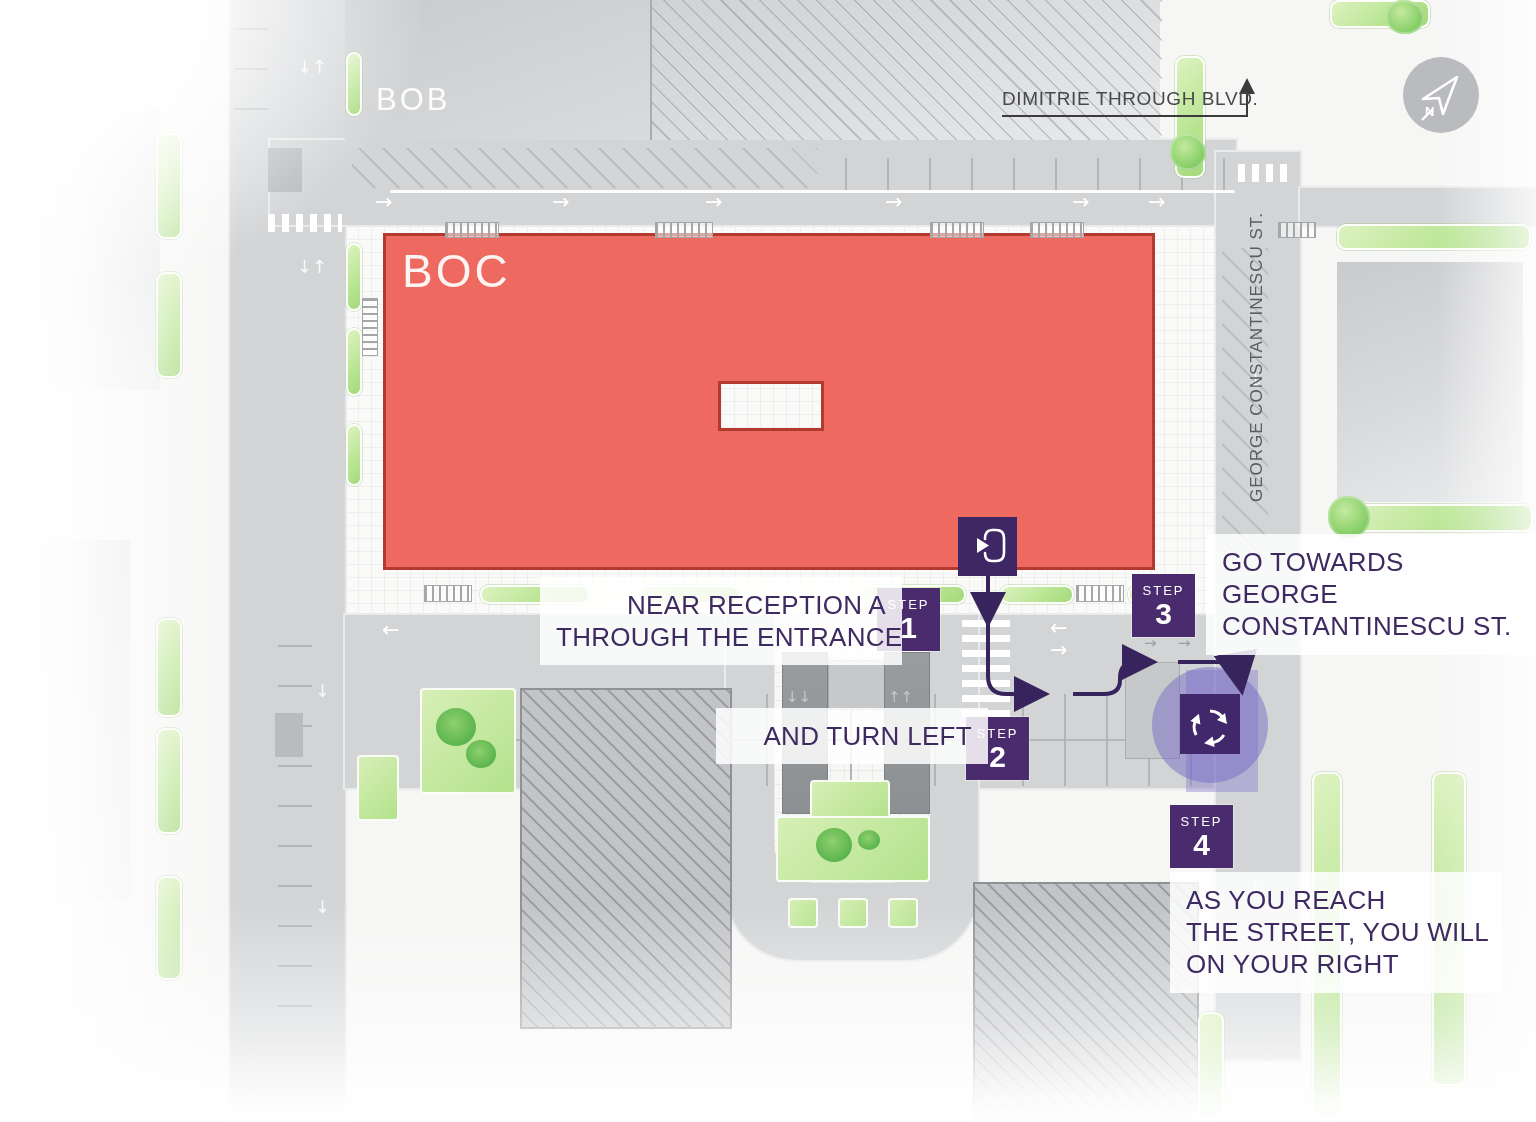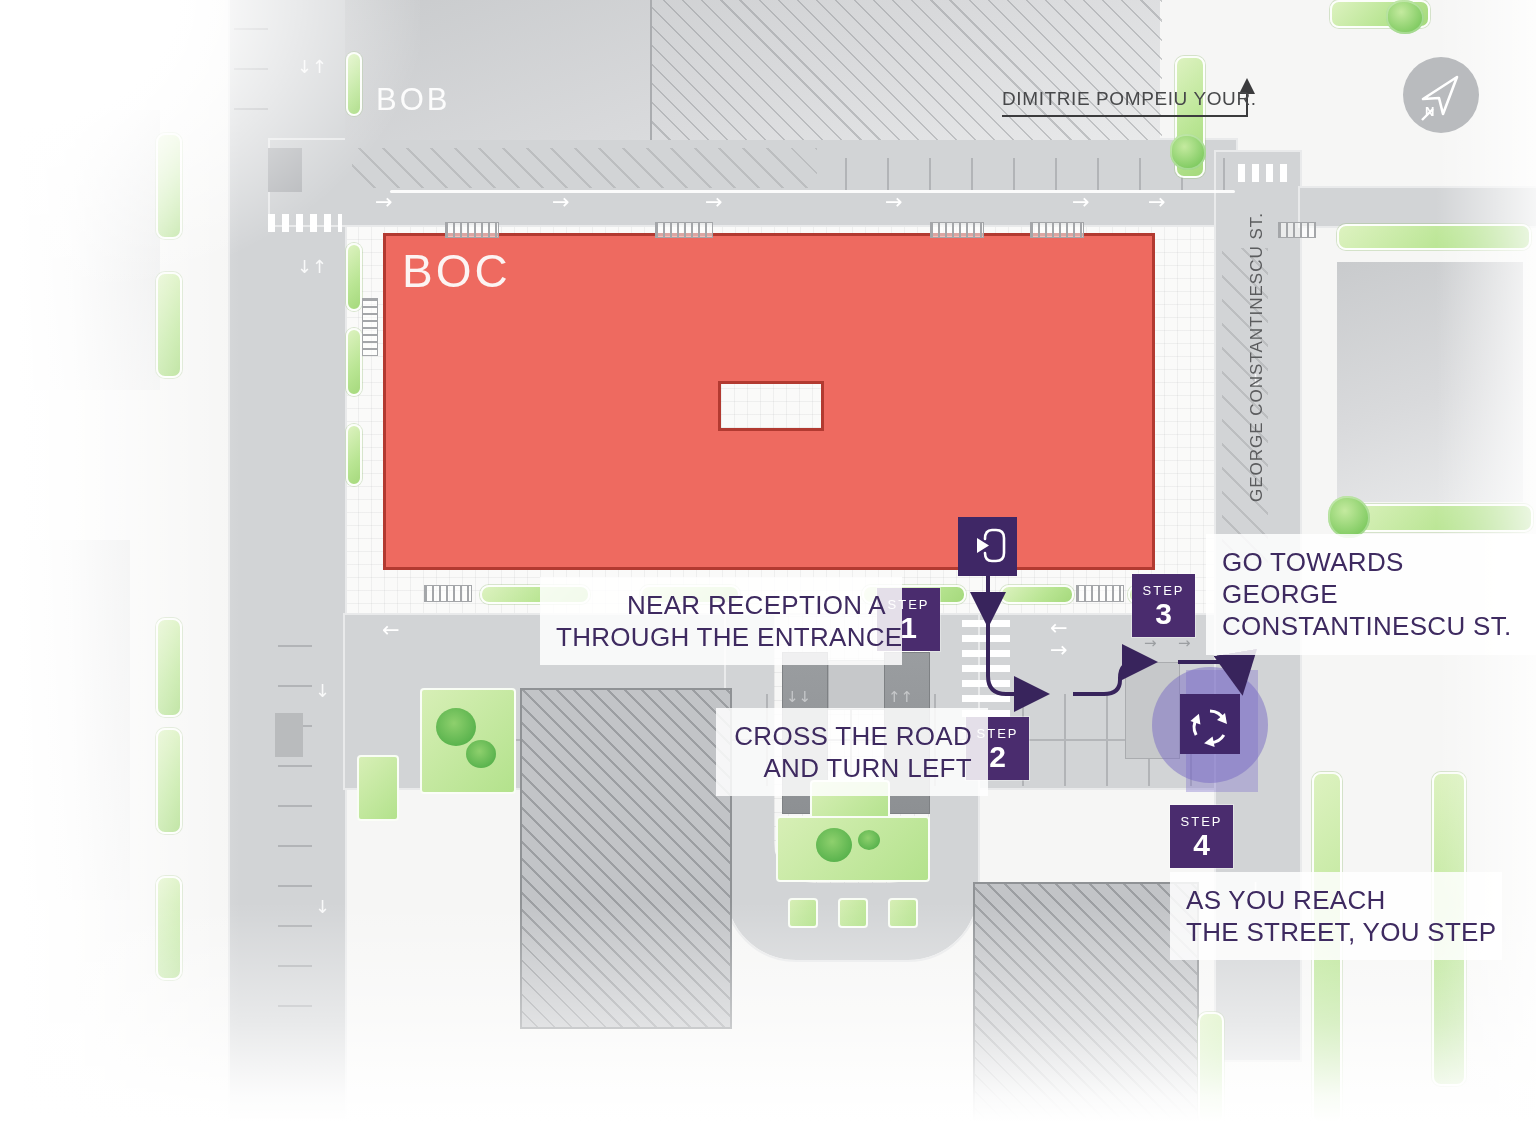--- a/index.html
+++ b/index.html
@@ -219,21 +219,21 @@
     </g>
   </svg>
 
   <svg class="abs" width="78" height="78" viewBox="0 0 78 78" style="left:1402px;top:56px;z-index:55;">
     <circle cx="39" cy="39" r="38" fill="#b9bbbe"></circle>
     <path d="M55,21 L21,43 L37,42 L41,58 Z" fill="none" stroke="#fff" stroke-width="2.6" stroke-linejoin="round"></path>
     <line x1="20" y1="64" x2="31" y2="53" stroke="#fff" stroke-width="2.4"></line>
     <text x="23" y="60" font-size="13" font-weight="bold" fill="#fff" font-family="Liberation Sans, sans-serif">N</text>
   </svg>
 
-  <div class="street-label" style="left:1002px;top:88px;">DIMITRIE POMPEIU YOUR.</div>
+  <div class="street-label" style="left:1002px;top:88px;">DIMITRIE THROUGH BLVD.</div>
   <div class="street-label" style="left:1107px;top:347px;width:300px;height:20px;transform:rotate(-90deg);text-align:center;color:#5b5c5e;font-size:17px;letter-spacing:1px;">GEORGE CONSTANTINESCU ST.</div>
 
   <div class="badge" style="left:877px;top:588px;">
     <div class="bstep">STEP</div>
     <div class="bnum">1</div>
   </div>
   <div class="badge" style="left:966px;top:717px;">
     <div class="bstep">STEP</div>
     <div class="bnum">2</div>
   </div>
@@ -244,31 +244,31 @@
   <div class="badge" style="left:1170px;top:805px;">
     <div class="bstep">STEP</div>
     <div class="bnum">4</div>
   </div>
 
   <div class="note right" style="left:540px;top:577px;width:330px;">
     <div>NEAR RECEPTION A</div>
     <div>THROUGH THE ENTRANCE</div>
   </div>
   <div class="note right" style="left:716px;top:708px;width:240px;">
-    <div>CROSS THE ROAD</div>
     <div>AND TURN LEFT</div>
   </div>
   <div class="note" style="left:1206px;top:534px;width:300px;">
     <div>GO TOWARDS</div>
     <div>GEORGE</div>
     <div>CONSTANTINESCU ST.</div>
   </div>
   <div class="note" style="left:1170px;top:872px;width:300px;">
     <div>AS YOU REACH</div>
-    <div>THE STREET, YOU STEP</div>
+    <div>THE STREET, YOU WILL</div>
+    <div>ON YOUR RIGHT</div>
   </div>
 
   <div class="vig" style="left:0;top:0;width:240px;height:1122px;background:linear-gradient(to right,#fff 8%,rgba(255,255,255,.9) 30%,rgba(255,255,255,0) 100%);"></div>
   <div class="vig" style="left:0;top:0;width:420px;height:300px;background:radial-gradient(ellipse at 0% 0%,#fff 30%,rgba(255,255,255,0) 72%);"></div>
   <div class="vig" style="left:0;top:902px;width:1536px;height:220px;background:linear-gradient(to bottom,rgba(255,255,255,0) 0%,rgba(255,255,255,.5) 55%,rgba(255,255,255,.92) 88%,#fff 100%);"></div>
   <div class="vig" style="left:1436px;top:0;width:100px;height:1122px;background:linear-gradient(to left,rgba(255,255,255,.8),rgba(255,255,255,0));"></div>
 
 </div>
 
 </body></html>

